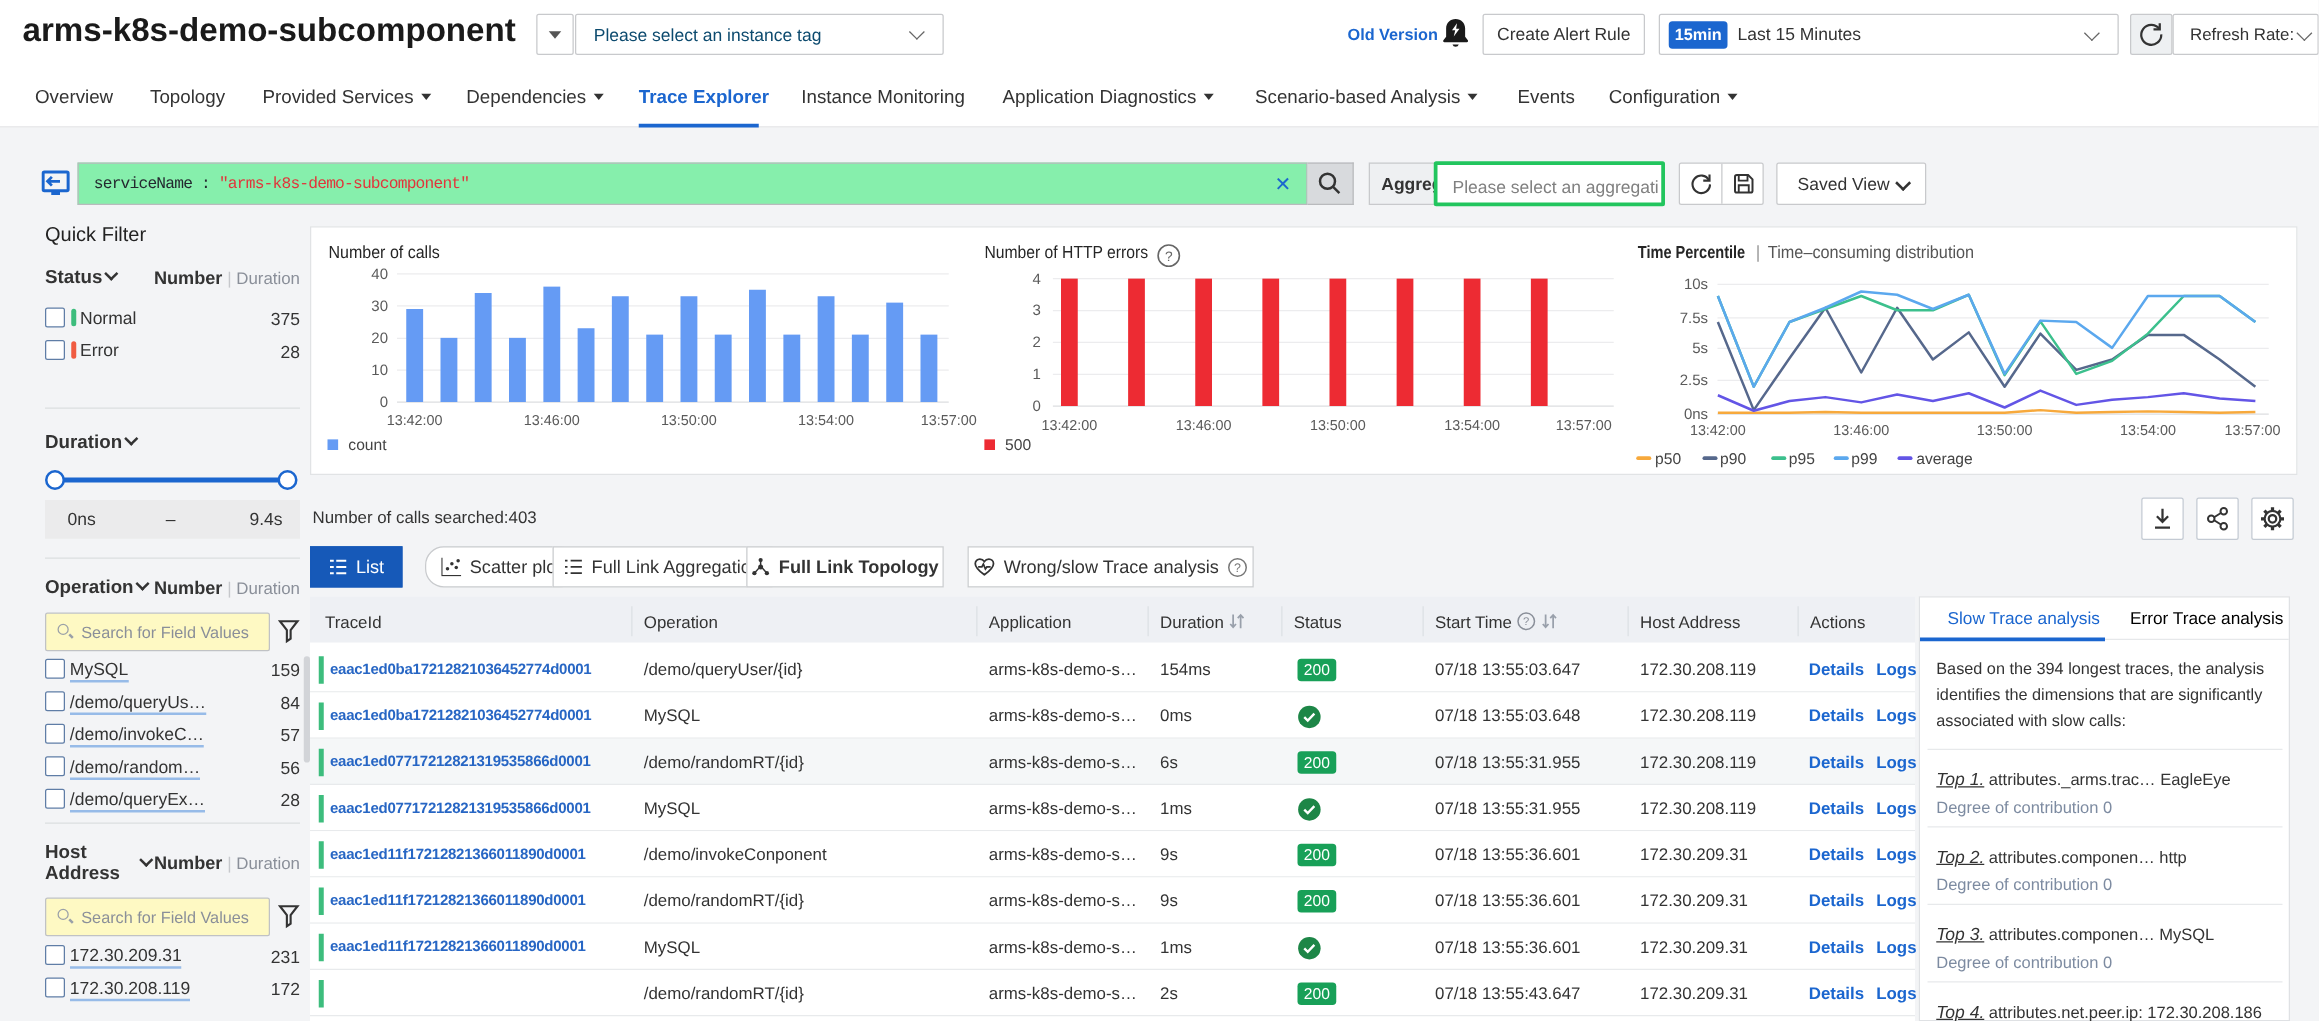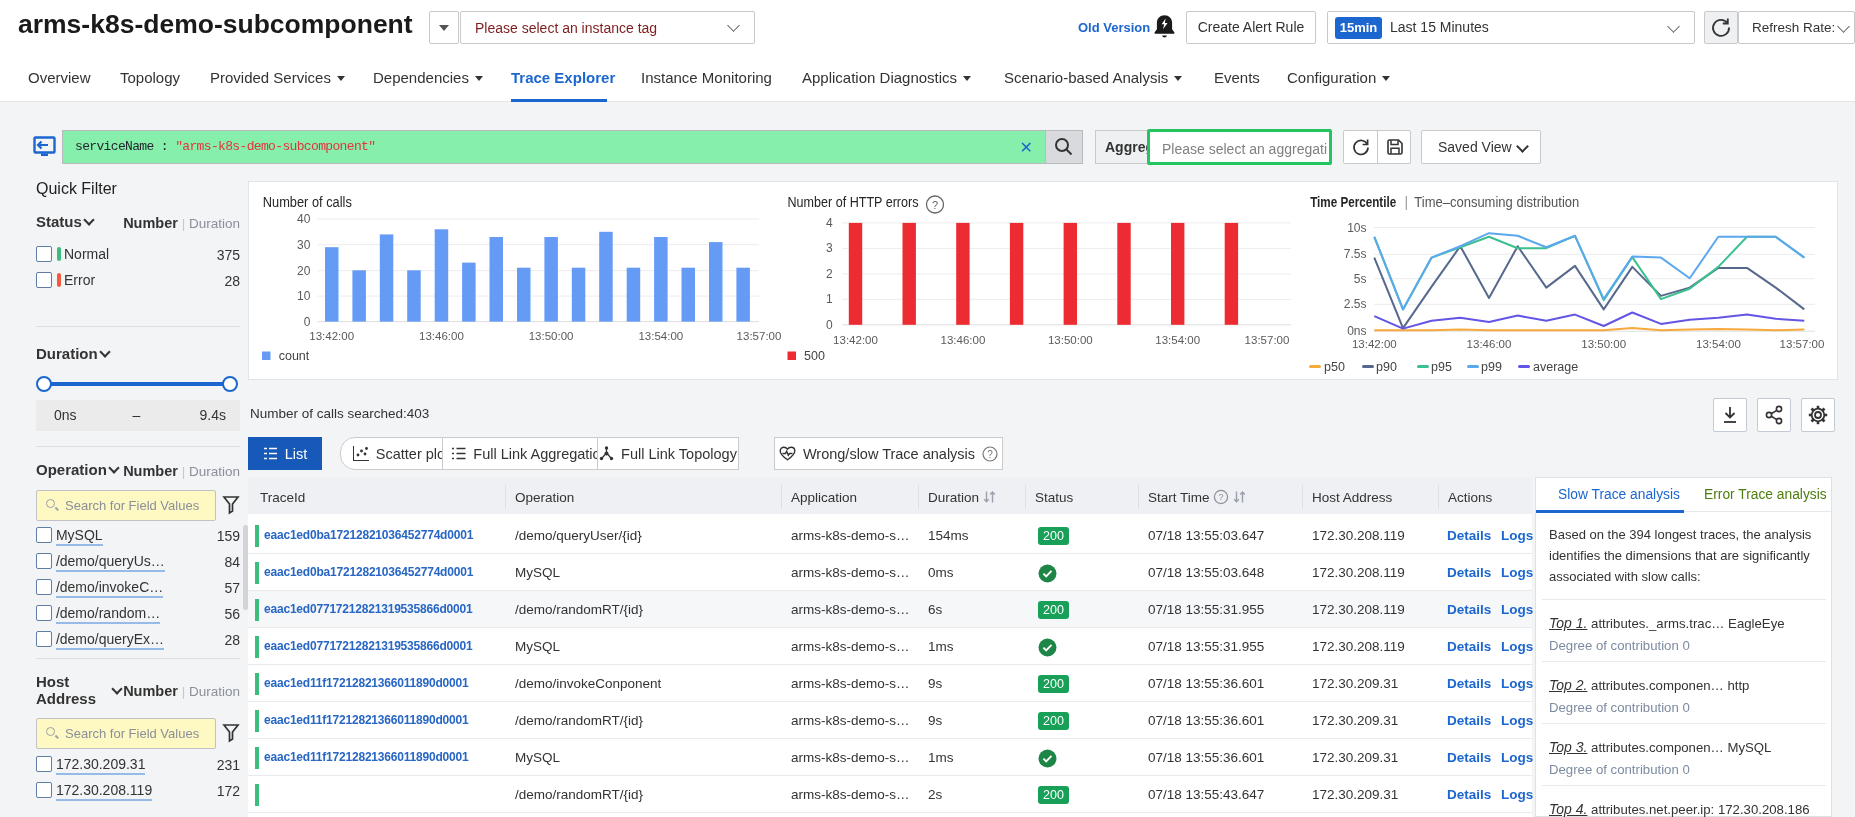--- a/index.html
+++ b/index.html
@@ -6,21 +6,21 @@
 html,body { width:1855px; height:817px; overflow:hidden; font-family:"Liberation Sans", sans-serif; color:#333; background:#f3f4f6; }
 #page { position:relative; width:1855px; height:817px; }
 
 #hdr { position:absolute; left:0; top:0; width:1855px; height:102px; background:#fff; border-bottom:1px solid #e3e4e6; }
 #title { position:absolute; left:18px; top:9px; font-size:26.5px; font-weight:bold; color:#1a1a1a;text-align:center; }
 .selbox { position:absolute; border:1px solid #c8c9cc; background:#fff; border-radius:2px; }
 #titledrop { left:429px; top:11px; width:30px; height:33px; }
 #titledrop .car { position:absolute; left:9px; top:13px; }
 .car { width:0; height:0; border-left:5px solid transparent; border-right:5px solid transparent; border-top:6px solid #555; }
 #instsel { left:460px; top:11px; width:295px; height:33px; }
-#instsel .ph { position:absolute; left:14px; top:8px; font-size:14px; color:#7f1d1d; }
+#instsel .ph { position:absolute; left:14px; top:8px; font-size:14px; color:#0c4a6e; }
 .chev { position:absolute; width:9px; height:9px; border-right:1.6px solid #666; border-bottom:1.6px solid #666; transform:rotate(45deg); }
 #instsel .chev { right:16px; top:9px; }
 #oldver { position:absolute; left:1078px; top:20px; font-size:13px; font-weight:bold; color:#1b66cf; }
 #bellw { position:absolute; left:1151px; top:13px; }
 #alertbtn { position:absolute; left:1186px; top:11px; width:130px; height:33px; border:1px solid #c8c9cc; background:#fff; border-radius:2px; font-size:14px; color:#333; text-align:center; line-height:31px; }
 #timesel { position:absolute; left:1327px; top:11px; width:368px; height:33px; border:1px solid #c8c9cc; background:#fff; border-radius:2px; }
 #timesel .badge { position:absolute; left:7px; top:5px; width:47px; height:22px; background:#1b66cf; color:#fff; border-radius:3px; font-size:13px; font-weight:bold; text-align:center; line-height:22px; }
 #timesel .lbl { position:absolute; left:62px; top:7px; font-size:14px; color:#333; }
 #timesel .chev { right:16px; top:10px; }
 #refbtn { position:absolute; left:1704px; top:11px; width:34px; height:33px; border:1px solid #c8c9cc; background:#eef0f2; border-radius:2px; text-align:center; }
@@ -366,21 +366,21 @@
   <div class="vtab" style="left:340px;width:122px;border-radius:15px;"><svg width="16" height="15" viewBox="0 0 16 15" fill="#333">
         <path d="M1 0v14h15v1.2H0V0z"></path>
         <circle cx="5" cy="9" r="1.4"></circle>
         <circle cx="8.5" cy="5" r="1.4"></circle>
         <circle cx="12" cy="8" r="1.4"></circle>
         <circle cx="13.5" cy="2.5" r="1.4"></circle>
       </svg>Scatter plot</div>
   <div class="vtab" style="left:442px;width:176px;"><svg width="15" height="15" viewBox="0 0 15 15" stroke="#333" stroke-width="1.5">
         <path d="M1 2.5h2M1 7.5h2M1 12.5h2M5.5 2.5h9M5.5 7.5h9M5.5 12.5h9"></path>
       </svg>Full Link Aggregation</div>
-  <div class="vtab" style="left:597px;width:142px;"><svg width="15" height="15" viewBox="0 0 15 15" fill="#333">
+  <div class="vtab" style="left:597px;width:158px;font-weight:bold;"><svg width="15" height="15" viewBox="0 0 15 15" fill="#333">
         <circle cx="7.5" cy="7.5" r="2"></circle>
         <circle cx="2.5" cy="12.5" r="1.7"></circle>
         <circle cx="12.5" cy="12.5" r="1.7"></circle>
         <circle cx="7.5" cy="2" r="1.7"></circle>
         <path d="M7 7.5L3 12M8 7.5l4 4.5M7.5 3v4" stroke="#333" stroke-width="1.2"></path>
       </svg>Full Link Topology</div>
   <div class="vtab" style="left:774px;width:229px;"><svg width="17" height="15" viewBox="0 0 17 15" fill="none" stroke="#333" stroke-width="1.4">
         <path d="M8.5 13.8C4 10.5 1.2 7.8 1.2 4.9 1.2 2.7 2.9 1.2 4.9 1.2c1.5 0 2.8.8 3.6 2 .8-1.2 2.1-2 3.6-2 2 0 3.7 1.5 3.7 3.7 0 2.9-2.8 5.6-7.3 8.9z"></path>
         <path d="M3.5 7.5h3l1.2-2.3 1.6 4 1.2-1.7h3"></path>
       </svg>Wrong/slow Trace analysis<svg width="16" height="16" viewBox="0 0 16 16">
@@ -515,21 +515,21 @@
 <div class="tcell" style="left:790px;"><span class="badge200">200</span></div>
 <div class="tcell" style="left:900px;">07/18 13:55:43.647</div>
 <div class="tcell" style="left:1064px;">172.30.209.31</div>
 <div class="tcell lnk" style="left:1199px;">Details</div>
 <div class="tcell lnk" style="left:1253px;">Logs</div>
 </div>
     </div>
 
   <div id="rp">
     <div class="rtab" style="left:22px;color:#1b66cf;">Slow Trace analysis</div>
-    <div class="rtab" style="left:168px;color:#4d7c0f;">Error Trace analysis</div>
+    <div class="rtab" style="left:168px;color:#000000;">Error Trace analysis</div>
     <div style="position:absolute;left:0;top:33px;width:295px;height:1px;background:#e6e8ea;"></div>
       <div class="rtline"></div>
     <div class="rpbody">Based on the 394 longest traces, the analysis<br>identifies the dimensions that are significantly<br>associated with slow calls:</div>
     <div class="rpdiv" style="top:121px;"></div>
     <div class="topitem" style="top:134px;"><i>Top 1.</i> attributes._arms.trac… EagleEye<br><span class="deg">Degree of contribution 0</span></div>
     <div class="rpdiv" style="top:183px;"></div>
     <div class="topitem" style="top:196px;"><i>Top 2.</i> attributes.componen… http<br><span class="deg">Degree of contribution 0</span></div>
     <div class="rpdiv" style="top:245px;"></div>
     <div class="topitem" style="top:258px;"><i>Top 3.</i> attributes.componen… MySQL<br><span class="deg">Degree of contribution 0</span></div>
     <div class="rpdiv" style="top:307px;"></div>

